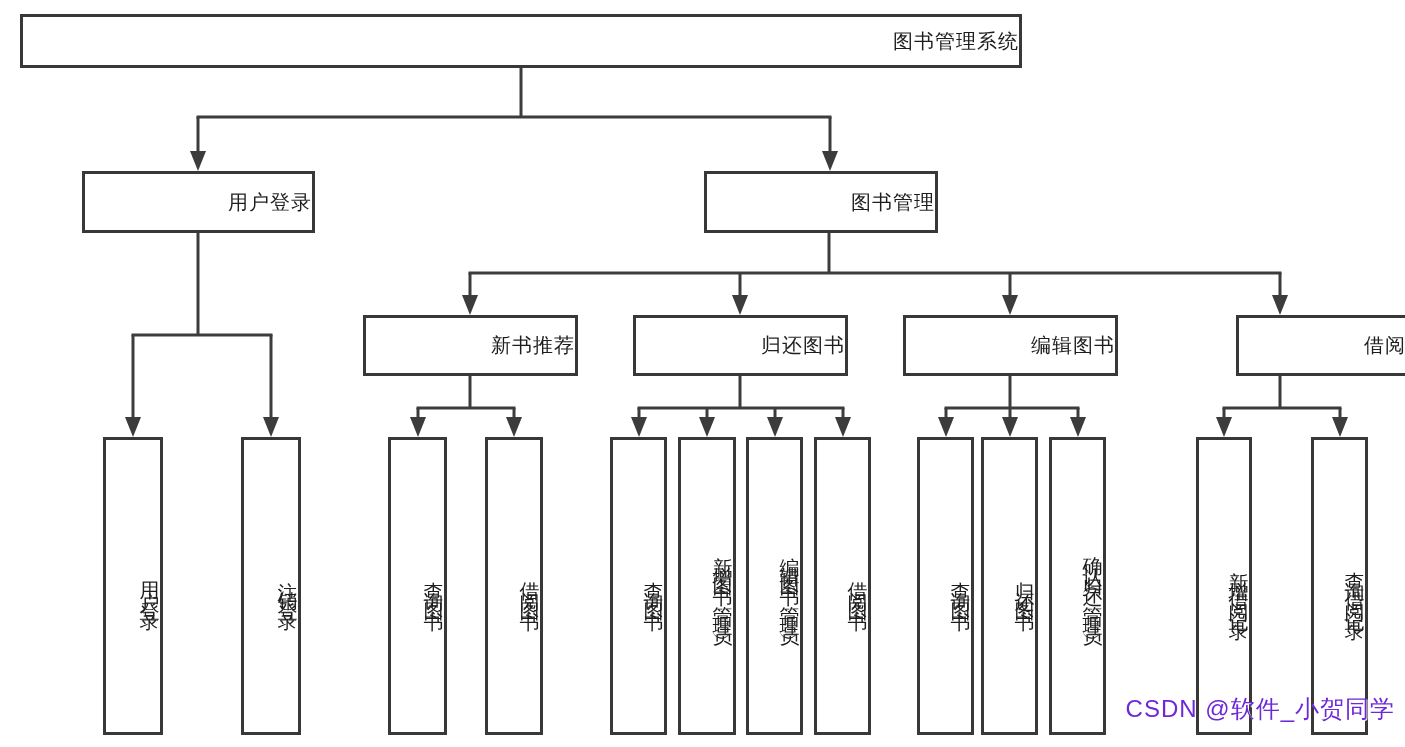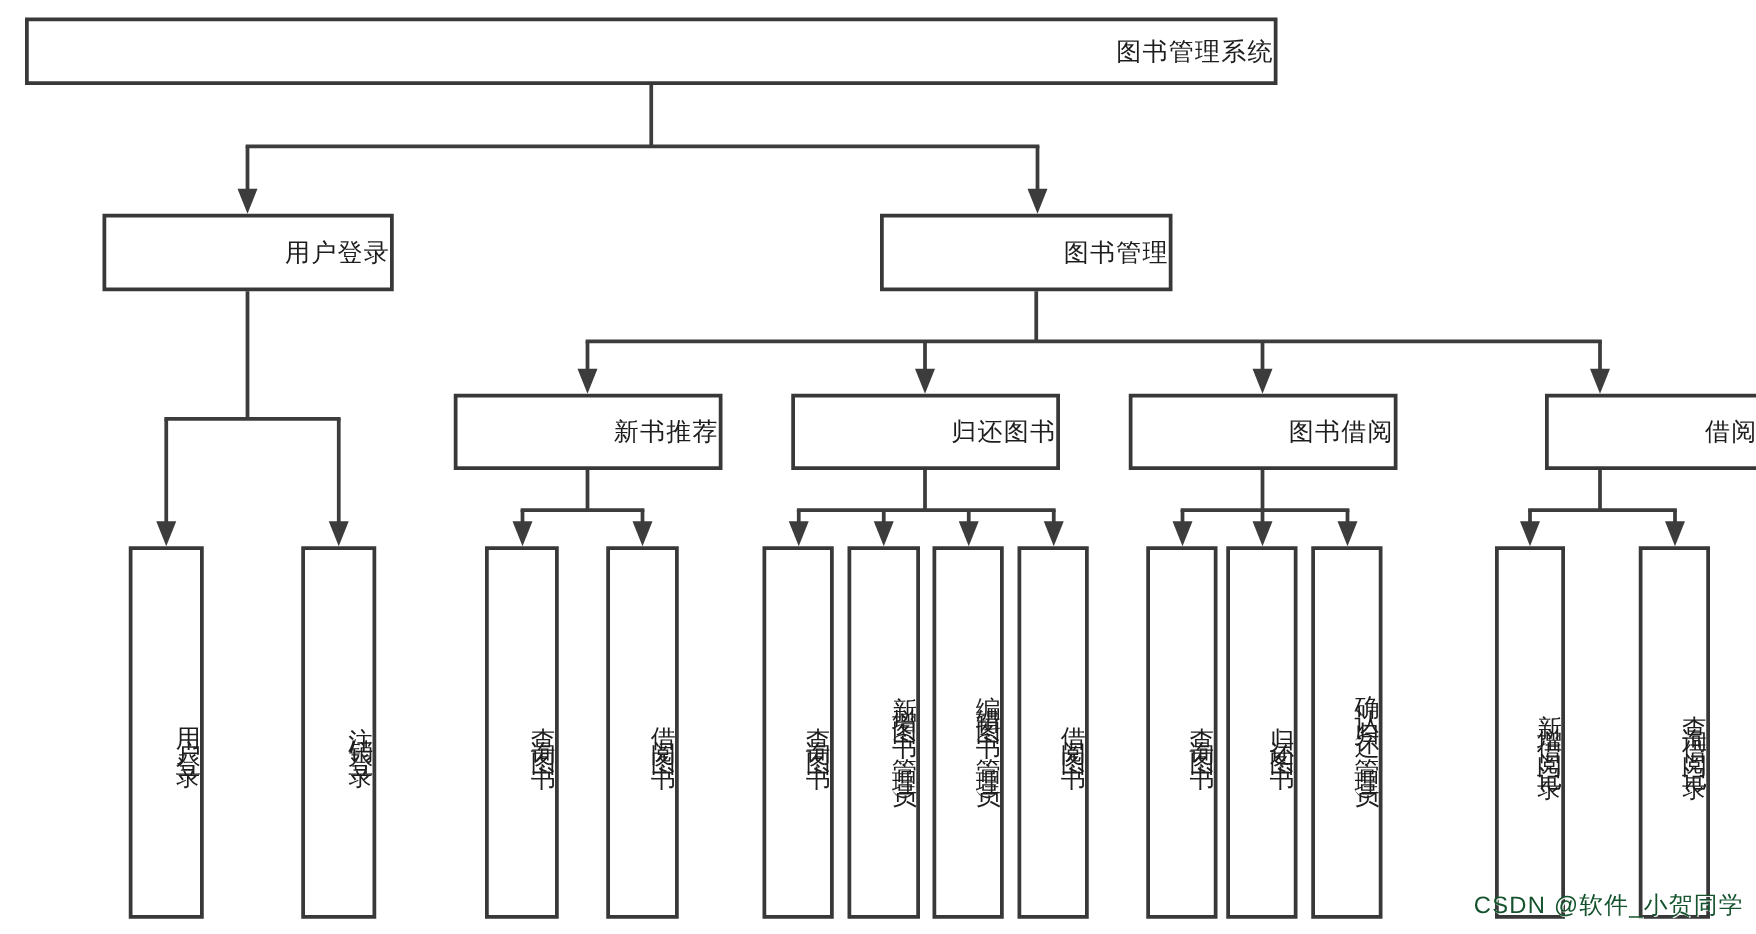--- a/index.html
+++ b/index.html
@@ -32,22 +32,22 @@
   .lf5  { left:610px;  width:57px; }
   .lf6  { left:678px;  width:58px; }
   .lf7  { left:746px;  width:57px; }
   .lf8  { left:814px;  width:57px; }
   .lf9  { left:917px;  width:57px; }
   .lf10 { left:981px;  width:57px; }
   .lf11 { left:1049px; width:57px; }
   .lf12 { left:1196px; width:56px; }
   .lf13 { left:1311px; width:57px; }
   .watermark {
-    position:absolute; right:10px; bottom:10px;
-    font-size:19px; color:#14532d;
+    position:absolute; right:10px; bottom:22px;
+    font-size:24px; color:#6d28d9;
     text-shadow:1px 1px 0 rgba(255,255,255,0.85);
     letter-spacing:1px; white-space:nowrap;
   }
   line, polyline { stroke:#3c3c3c; stroke-width:3; fill:none; }
   polygon { fill:#3c3c3c; stroke:none; }
 </style>
 </head>
 <body>
 
 <div class="canvas">
@@ -139,21 +139,21 @@
     <span>图书管理</span>
   </div>
 
   <div class="box lv3 lv3-a">
     <span>新书推荐</span>
   </div>
   <div class="box lv3 lv3-b">
     <span>归还图书</span>
   </div>
   <div class="box lv3 lv3-c">
-    <span>图书借阅</span>
+    <span>编辑图书</span>
   </div>
   <div class="box lv3 lv3-d">
     <span>借阅记录</span>
   </div>
 
   <div class="box leaf lf1">
     <span class="vtext">用户登录</span>
   </div>
   <div class="box leaf lf2">
     <span class="vtext">注销登录</span>

